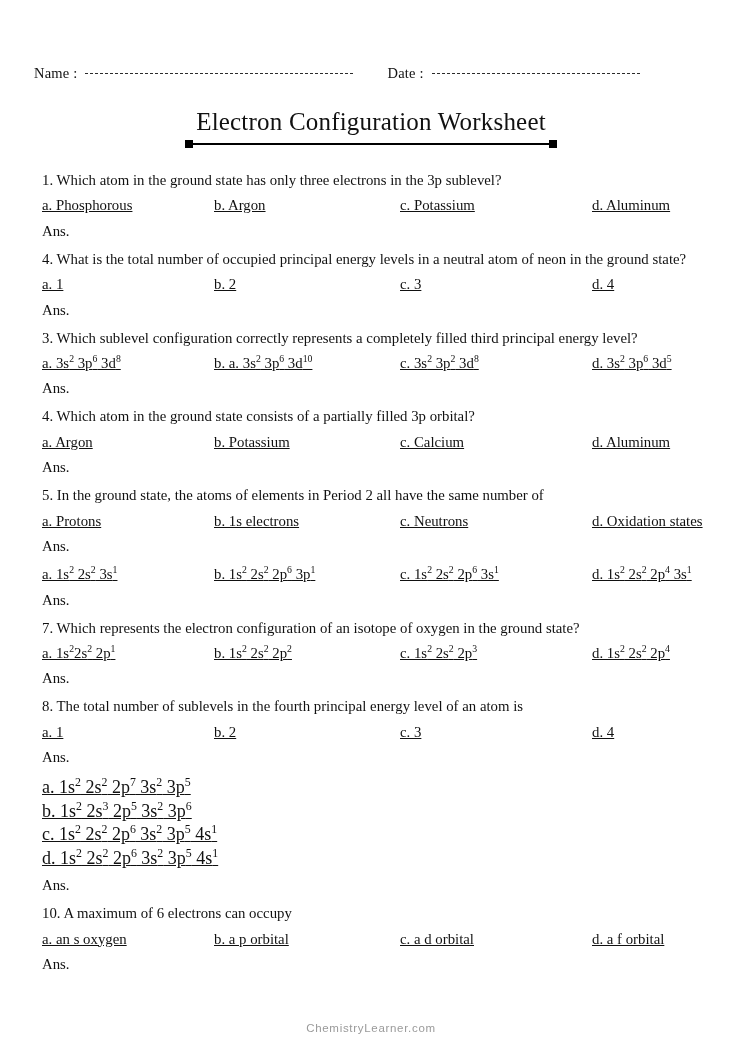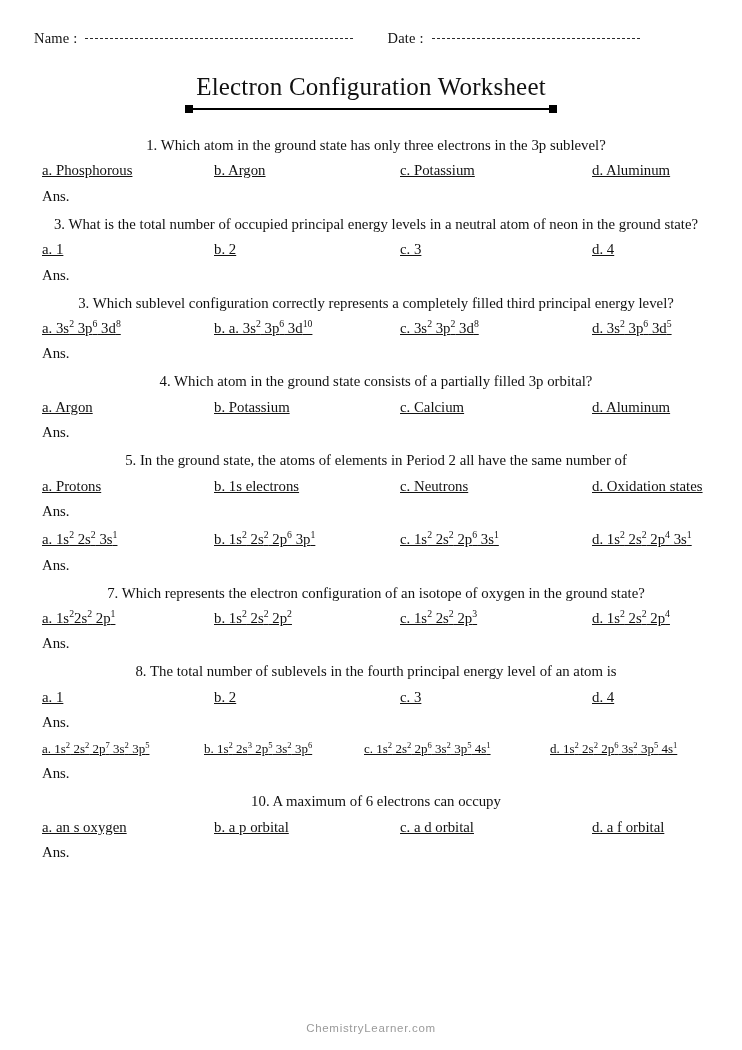--- a/index.html
+++ b/index.html
@@ -24,20 +24,21 @@
     font-size: 14.5px;
   }
   .field {
     display: flex;
     align-items: baseline;
     white-space: nowrap;
   }
   .field-label {
     font-size: 14.5px;
     letter-spacing: 0.2px;
+    margin-top: 35px;
   }
   .field-rule {
     position: relative;
     top: -4px;
     margin-left: 8px;
     border-top: 1.6px dashed #2b2b2b;
     height: 0;
   }
   .rule-name { width: 268px; }
   .rule-date { width: 208px; }
@@ -84,21 +85,20 @@
     padding: 22px 24px 0 42px;
   }
   .question-block {
     margin-bottom: 1px;
   }
   .q-text {
     font-size: 14.8px;
     line-height: 1.33;
     margin: 0 0 6px 0;
     max-width: 668px;
-    text-align: center;
   }
   .options {
     display: flex;
     font-size: 14.8px;
     line-height: 1.3;
     margin: 0 0 7px 0;
   }
   .option {
     white-space: nowrap;
     text-decoration: underline;
@@ -107,21 +107,21 @@
   .options.cols-even .option:nth-child(1) { width: 172px; }
   .options.cols-even .option:nth-child(2) { width: 186px; }
   .options.cols-even .option:nth-child(3) { width: 192px; }
   .options.cols-even .option:nth-child(4) { width: auto; }
 
   
   .options.cols-wide .option:nth-child(1) { width: 162px; }
   .options.cols-wide .option:nth-child(2) { width: 160px; }
   .options.cols-wide .option:nth-child(3) { width: 186px; }
   .options.cols-wide .option:nth-child(4) { width: auto; }
-  .options.cols-wide { font-size: 13px; }
+  .options.cols-wide { font-size: 18px; flex-direction: column; }
 
   .ans {
     font-size: 14.8px;
     margin: 0 0 10px 0;
   }
 
   sup {
     font-size: 0.66em;
     vertical-align: super;
     line-height: 0;
@@ -171,21 +171,21 @@
       <p class="q-text">1. Which atom in the ground state has only three electrons in the 3p sublevel?</p>
       <div class="options cols-even">
         <span class="option">a. Phosphorous</span>
         <span class="option">b. Argon</span>
         <span class="option">c. Potassium</span>
         <span class="option">d. Aluminum</span>
       </div>
       <div class="ans">Ans.</div>
     </div>
     <div class="question-block">
-      <p class="q-text">3. What is the total number of occupied principal energy levels in a neutral atom of neon in the ground state?</p>
+      <p class="q-text">4. What is the total number of occupied principal energy levels in a neutral atom of neon in the ground state?</p>
       <div class="options cols-even">
         <span class="option">a. 1</span>
         <span class="option">b. 2</span>
         <span class="option">c. 3</span>
         <span class="option">d. 4</span>
       </div>
       <div class="ans">Ans.</div>
     </div>
     <div class="question-block">
       <p class="q-text">3. Which sublevel configuration correctly represents a completely filled third principal energy level?</p>

